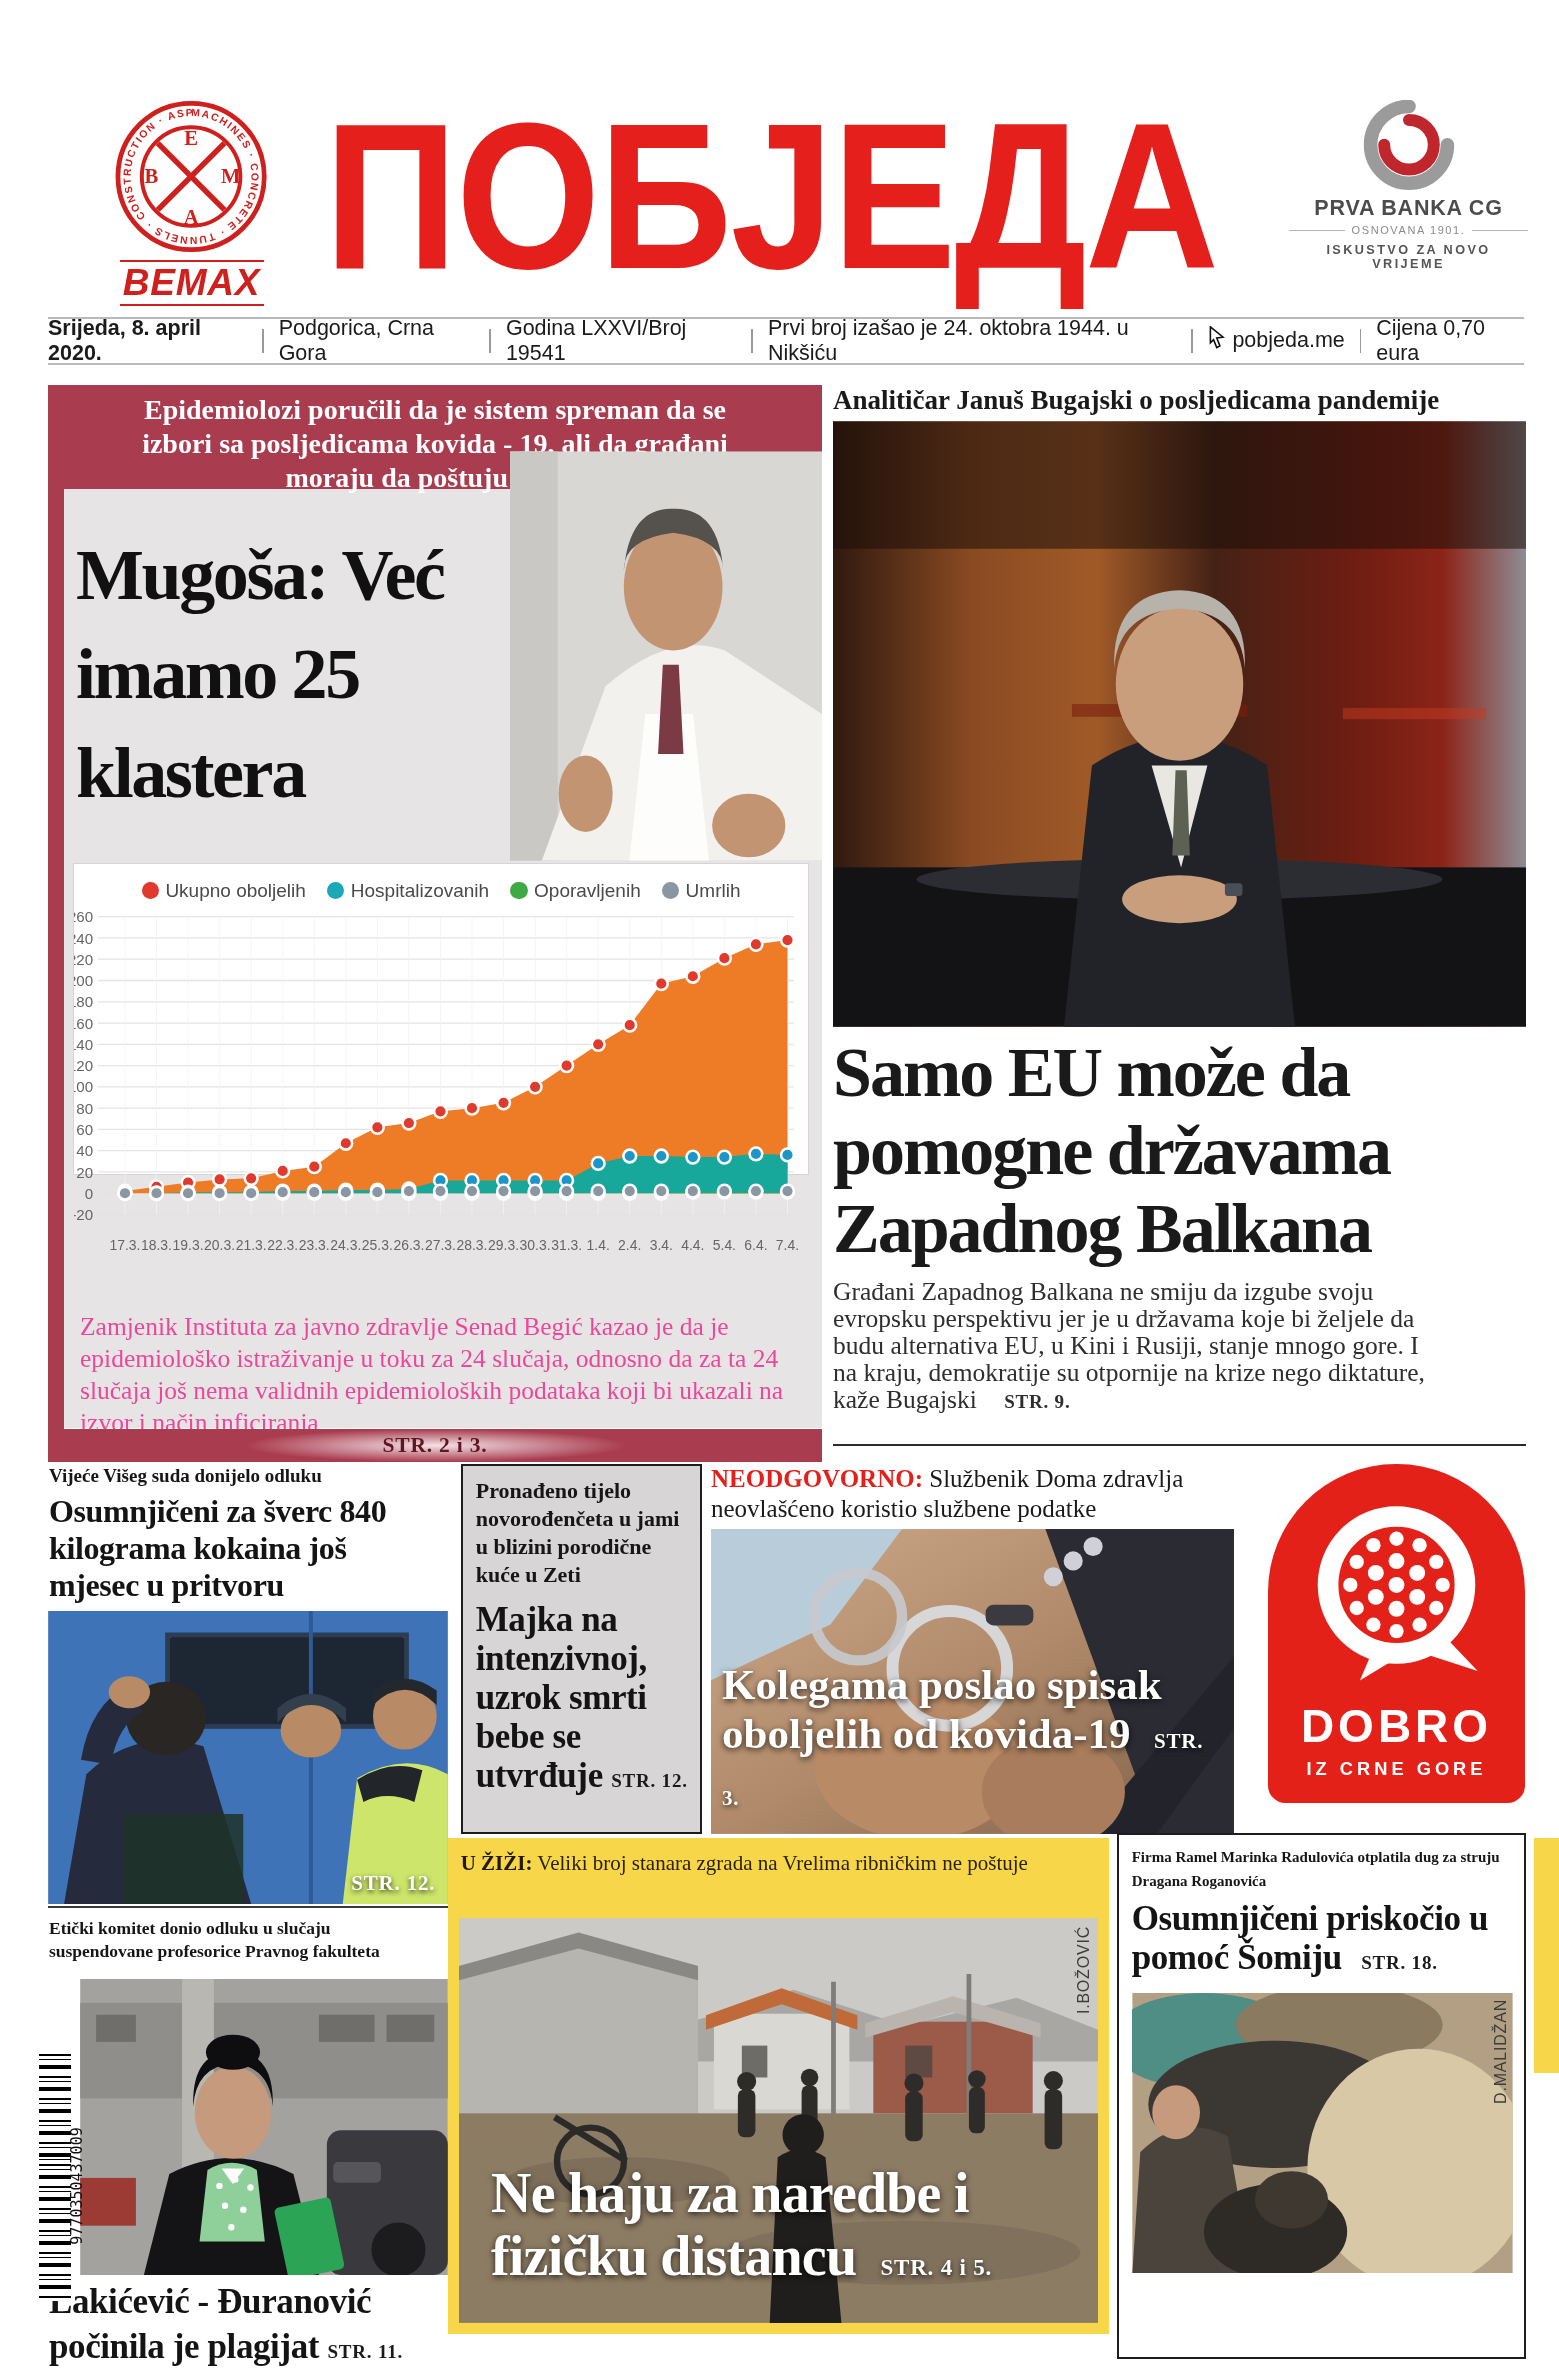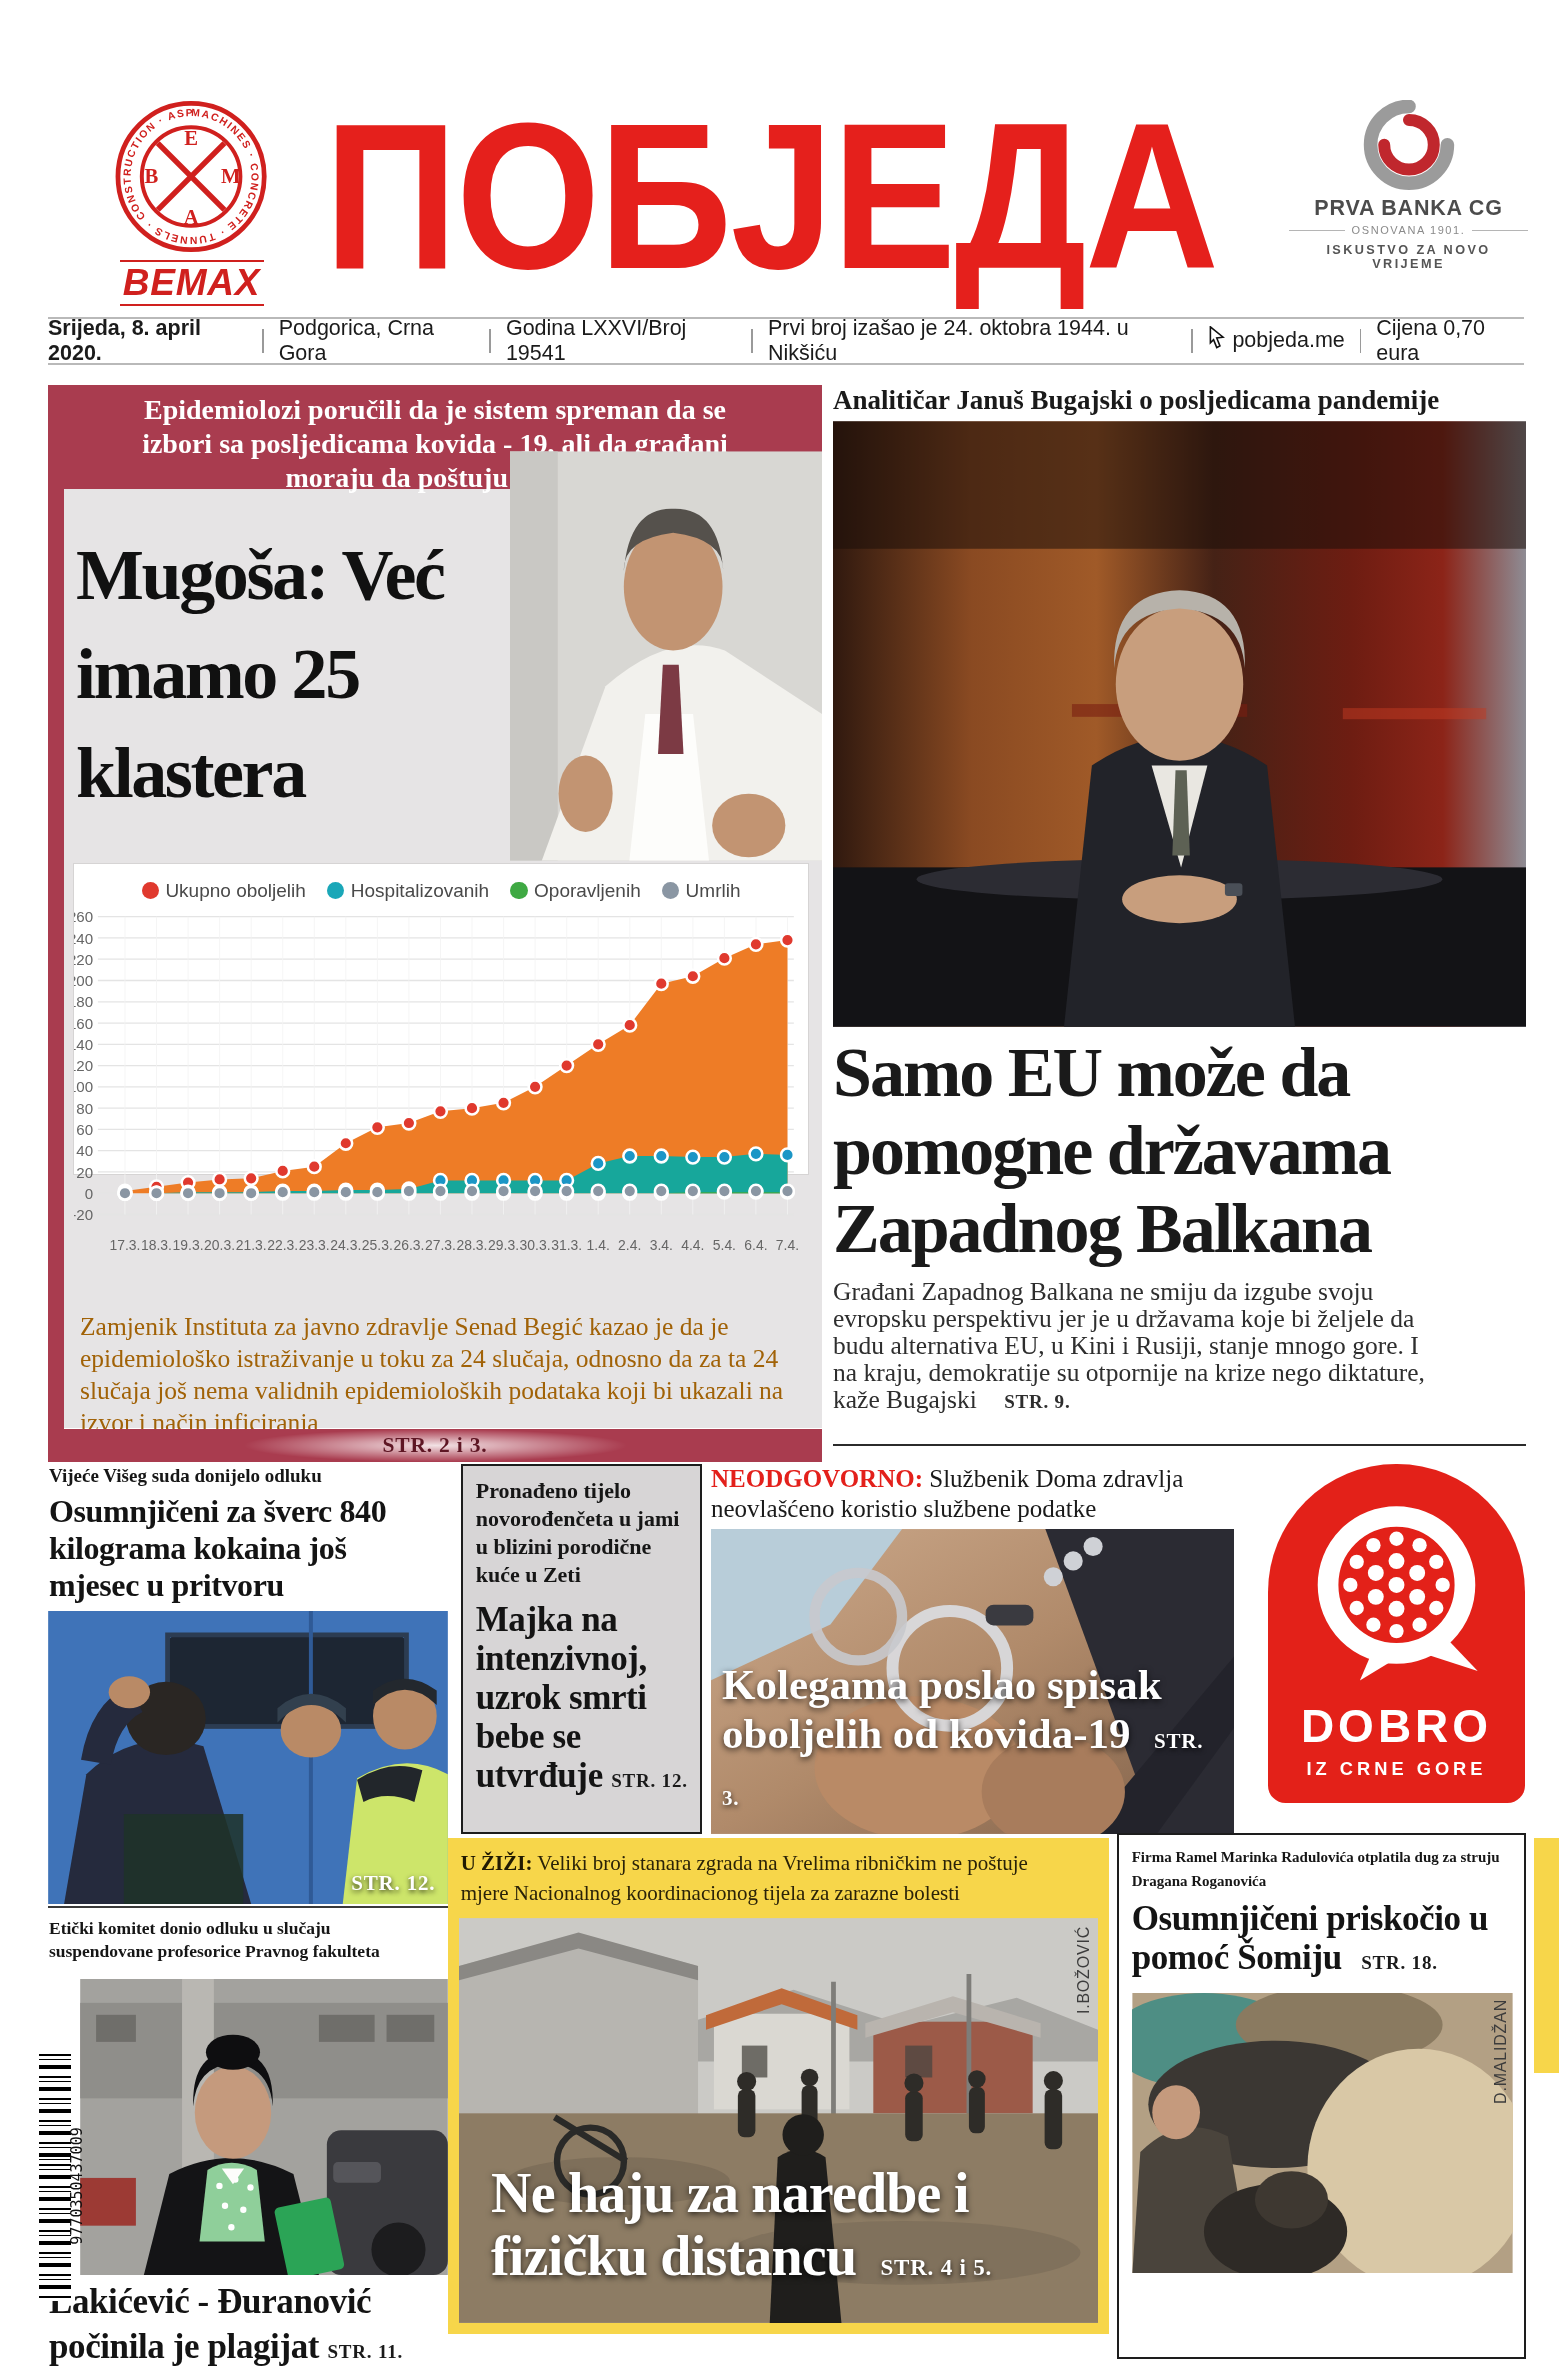--- a/index.html
+++ b/index.html
@@ -39,21 +39,21 @@
   .lead-gray{left:64px;top:489px;width:758px;height:939px;background:#e6e4e5;}
   .photo-frame{overflow:hidden;}
   .hl-mugosa{left:76px;top:526px;width:458px;font-size:72px;line-height:99px;font-weight:700;
              letter-spacing:-2.4px;color:#111;}
   .chart-panel{left:73px;top:863px;width:736px;height:312px;background:#fff;border:1.6px solid #d6d4d4;
                box-sizing:border-box;}
   .chart-legend{display:flex;justify-content:center;align-items:center;gap:21px;margin-top:16px;
                 font-family:"Liberation Sans",sans-serif;font-size:19px;color:#4a4a4a;}
   .lg-dot{width:17.5px;height:17.5px;border-radius:50%;display:inline-block;margin-right:6.4px;vertical-align:-2.4px;}
   .ct{font-family:"Liberation Sans",sans-serif;fill:#666;}
-  .deck-left{left:80px;top:1311px;width:729px;font-size:25.5px;line-height:32px;color:#a16207;}
+  .deck-left{left:80px;top:1311px;width:729px;font-size:25.5px;line-height:32px;color:#ec4899;}
   .lead-pageref{left:48px;top:1429px;width:774px;height:33px;display:flex;align-items:center;justify-content:center;}
   .lead-pageref .glow{position:absolute;left:25%;width:50%;height:100%;
         background:radial-gradient(ellipse at 50% 50%,rgba(255,255,255,.85) 0%,rgba(255,255,255,0) 70%);}
   .lead-pageref span{position:relative;font-weight:700;font-size:21.5px;letter-spacing:0.8px;color:#5e1624;}
 
   
   .kicker-r{left:833px;top:385px;width:693px;font-size:27px;font-weight:700;white-space:nowrap;}
   .hl-eu{left:833px;top:1034px;width:701px;font-size:70px;line-height:78px;font-weight:700;letter-spacing:-2px;}
   .deck-right{left:833px;top:1278px;width:613px;font-size:25.5px;line-height:27px;color:#2e2e2e;}
   .pg-inline{font-weight:700;font-size:19px;letter-spacing:0.8px;white-space:nowrap;}
@@ -543,21 +543,20 @@
   </div>
   <div class="abs barcode">
     <div class="bars"></div>
     <span class="num">9770350437009</span>
   </div>
 
   <div class="abs uzizi" style="background: rgb(247, 214, 74);">
     <div class="uzizi-k serif">
       <div><b>U ŽIŽI:</b>
         <span>Veliki broj stanara zgrada na Vrelima ribničkim ne poštuje</span></div>
-      <div>mjere Nacionalnog koordinacionog tijela za zarazne bolesti</div>
     </div>
     <div class="photo-frame" style="position:absolute;left:11px;top:80px;width:639px;height:405px">
       <svg width="639" height="405" viewBox="0 0 802 508">
         <rect width="802" height="508" fill="#cbcac6"></rect>
         <path d="M0 150 L120 95 L260 140 L420 90 L560 135 L700 100 L802 140 L802 180 L0 180 Z" fill="#a8a7a3"></path>
         <polygon points="0,60 150,20 300,60 300,260 0,260" fill="#b7b5b0"></polygon>
         <polygon points="0,60 150,18 300,60 300,78 150,38 0,78" fill="#8a8884"></polygon>
         <rect x="320" y="120" width="170" height="120" fill="#dad8d2"></rect>
         <polygon points="310,122 405,88 500,122 500,140 405,108 310,140" fill="#c06a3a"></polygon>
         <rect x="520" y="130" width="200" height="115" fill="#9c5a48"></rect>

